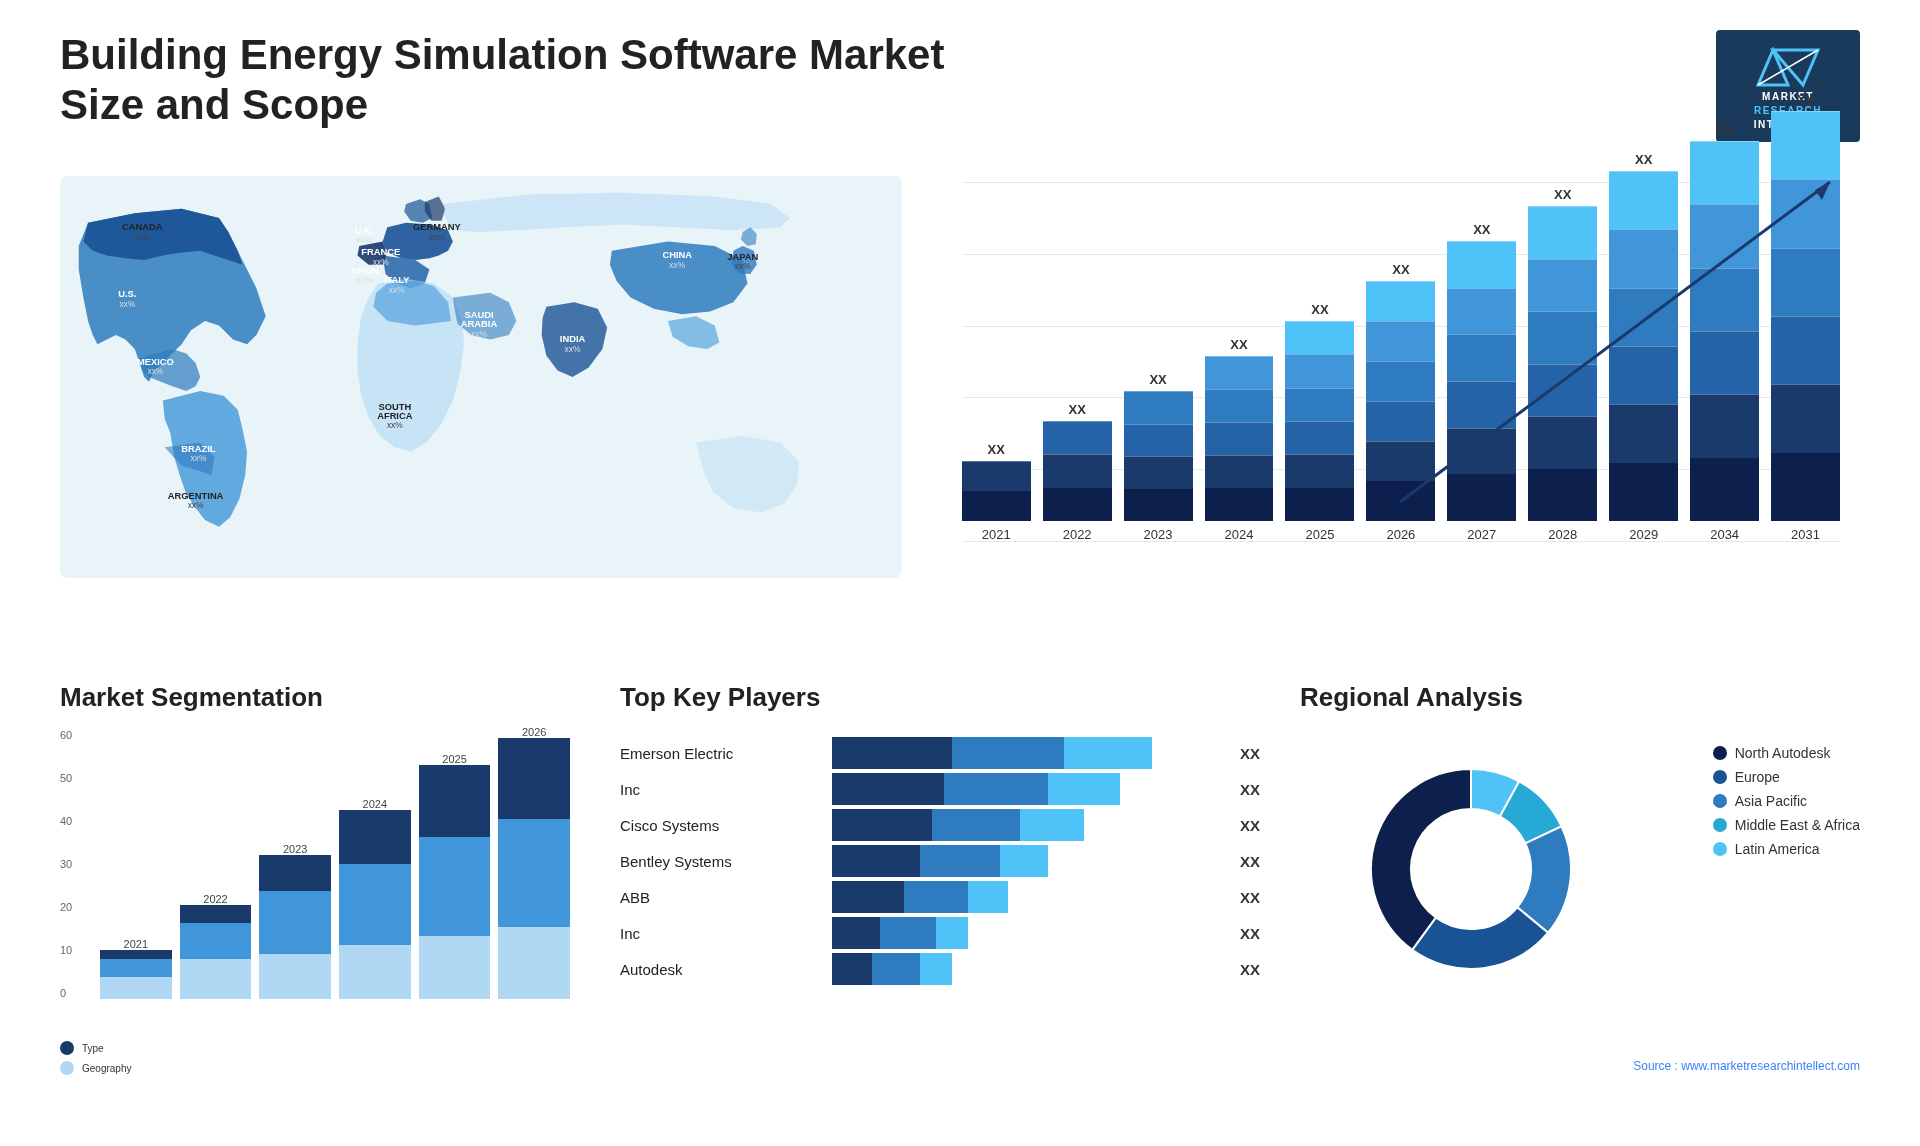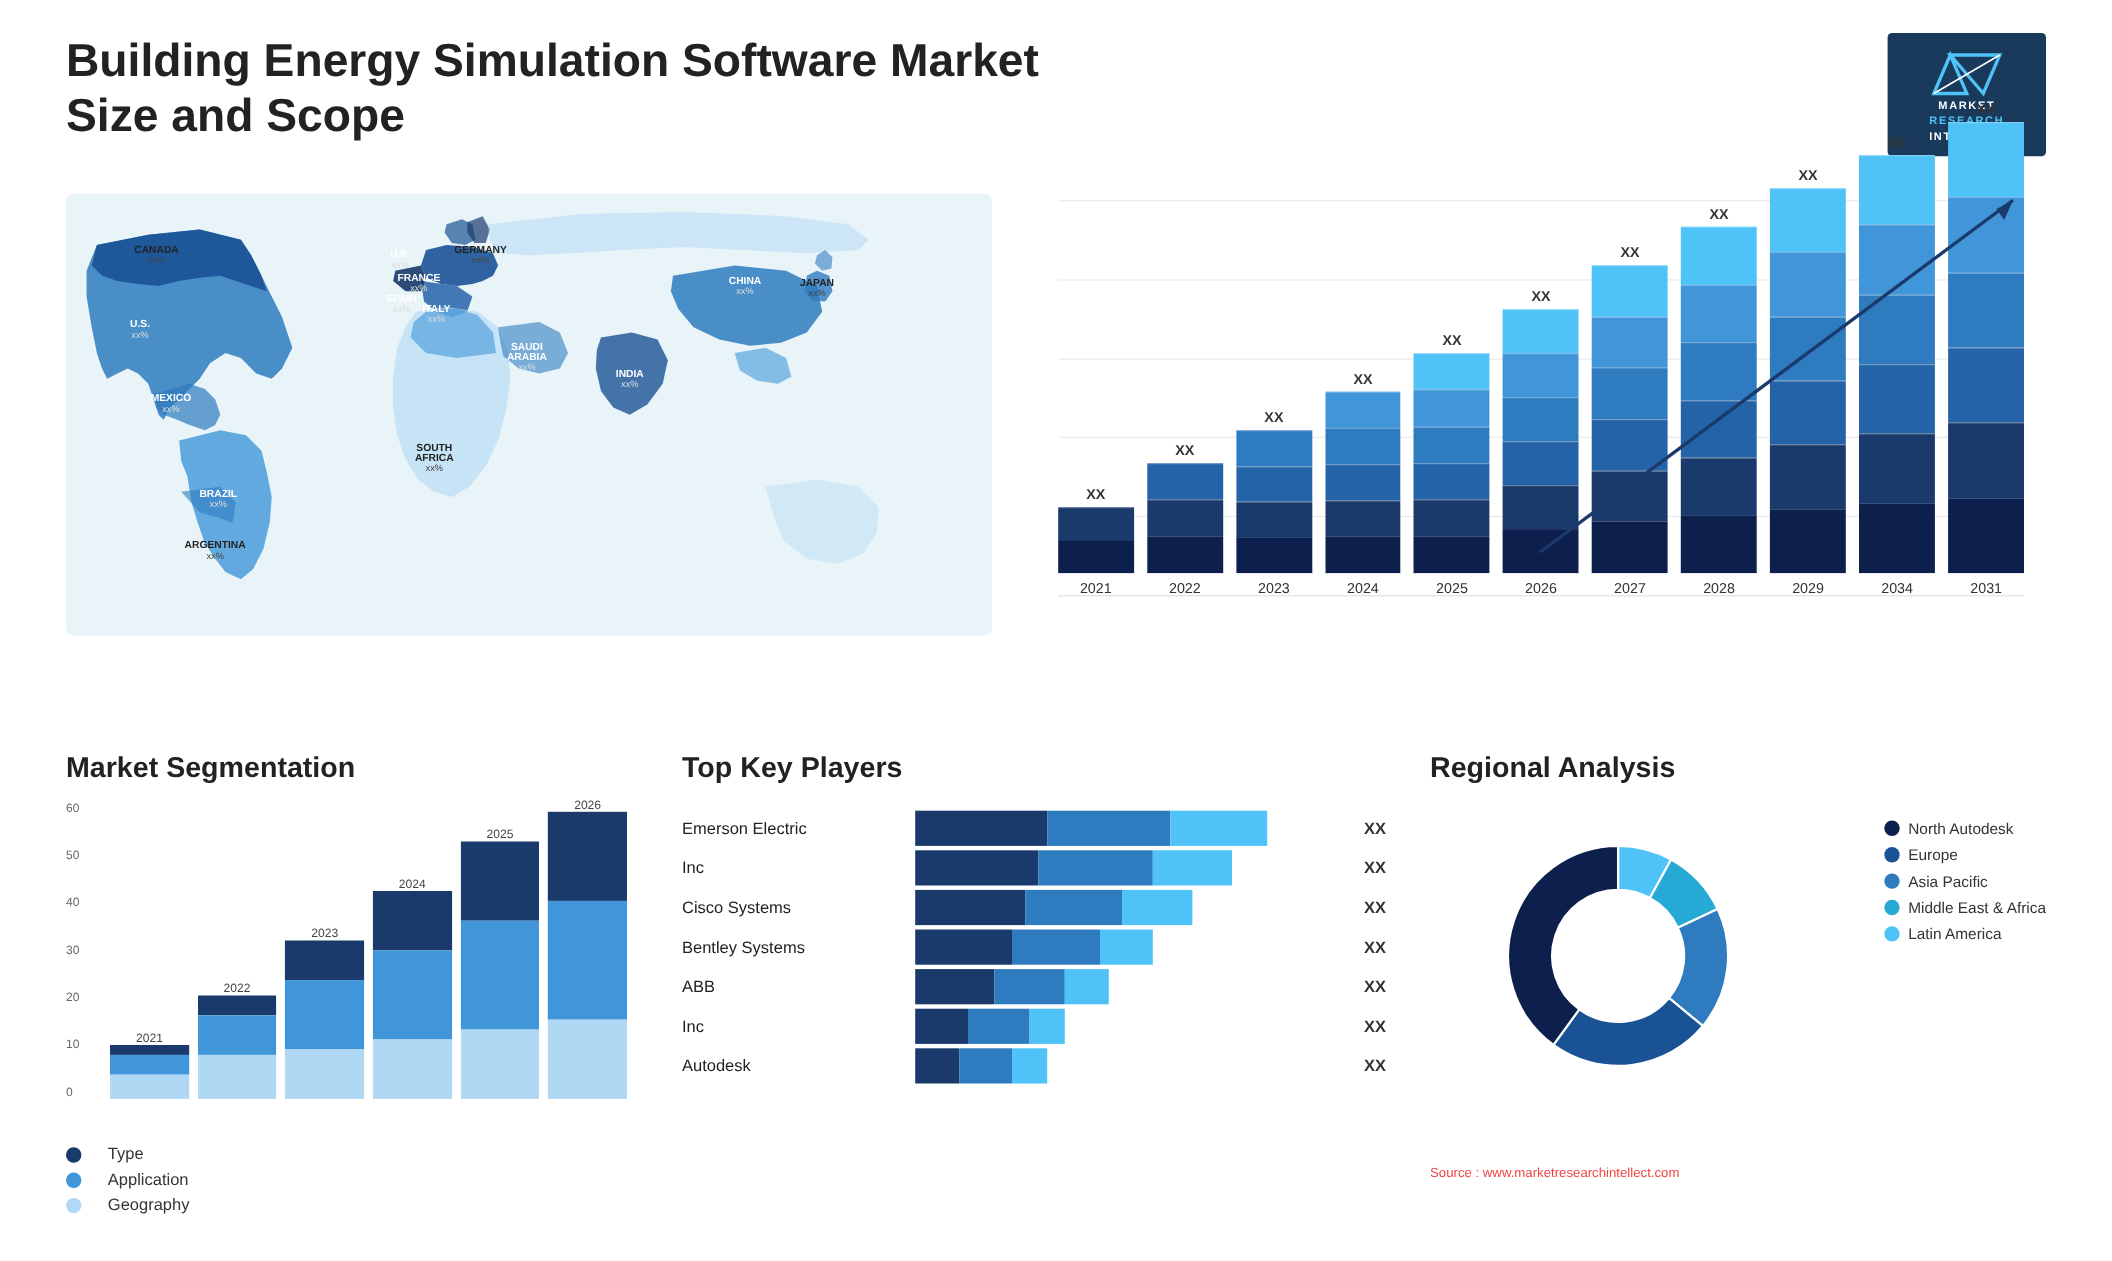--- a/index.html
+++ b/index.html
@@ -175,22 +175,22 @@
     }
     .seg-legend {
       margin-top: 12px;
       display: flex;
       flex-direction: column;
       gap: 6px;
     }
     .seg-legend-item {
       display: flex;
       align-items: center;
-      gap: 24px;
-      font-size: 15px;
+      gap: 8px;
+      font-size: 10px;
       color: #333;
     }
     .legend-dot {
       width: 14px;
       height: 14px;
       border-radius: 50%;
       flex-shrink: 0;
     }
 
     
@@ -606,24 +606,20 @@
             <div class="seg-bar-segment" style="height: 81px; background: rgb(26, 58, 108);"></div>
             <div class="seg-year">2026</div>
           </div>
         </div>
       <div class="seg-legend" id="segLegend">
           <div class="seg-legend-item">
             <div class="legend-dot" style="background: rgb(26, 58, 108);"></div>
             <span>Type</span>
           </div>
           <div class="seg-legend-item">
-            <div class="legend-dot" style="background: rgb(64, 150, 216);"></div>
-            <span>Application</span>
-          </div>
-          <div class="seg-legend-item">
             <div class="legend-dot" style="background: rgb(176, 216, 245);"></div>
             <span>Geography</span>
           </div>
         </div>
     </div>
 
     <div class="players-section">
       <h2 class="section-title">Top Key Players</h2>
       <div class="players-list" id="playersList">
           <div class="player-row">
@@ -720,17 +716,17 @@
             <div class="regional-legend-item">
               <div class="legend-circle" style="background: rgb(38, 169, 212);"></div>
               <span>Middle East &amp; Africa</span>
             </div>
             <div class="regional-legend-item">
               <div class="legend-circle" style="background: rgb(79, 195, 247);"></div>
               <span>Latin America</span>
             </div>
           </div>
       </div>
-      <div class="source-text" style="font-size:12px;color:#ef4444;margin-top:20px;text-align:left;">Source : www.marketresearchintellect.com</div>
+      <div class="source-text" style="font-size:12px;color:#3b82f6;margin-top:20px;text-align:right;">Source : www.marketresearchintellect.com</div>
     </div>
 
   </div>
 </div>
 
 </body></html>

